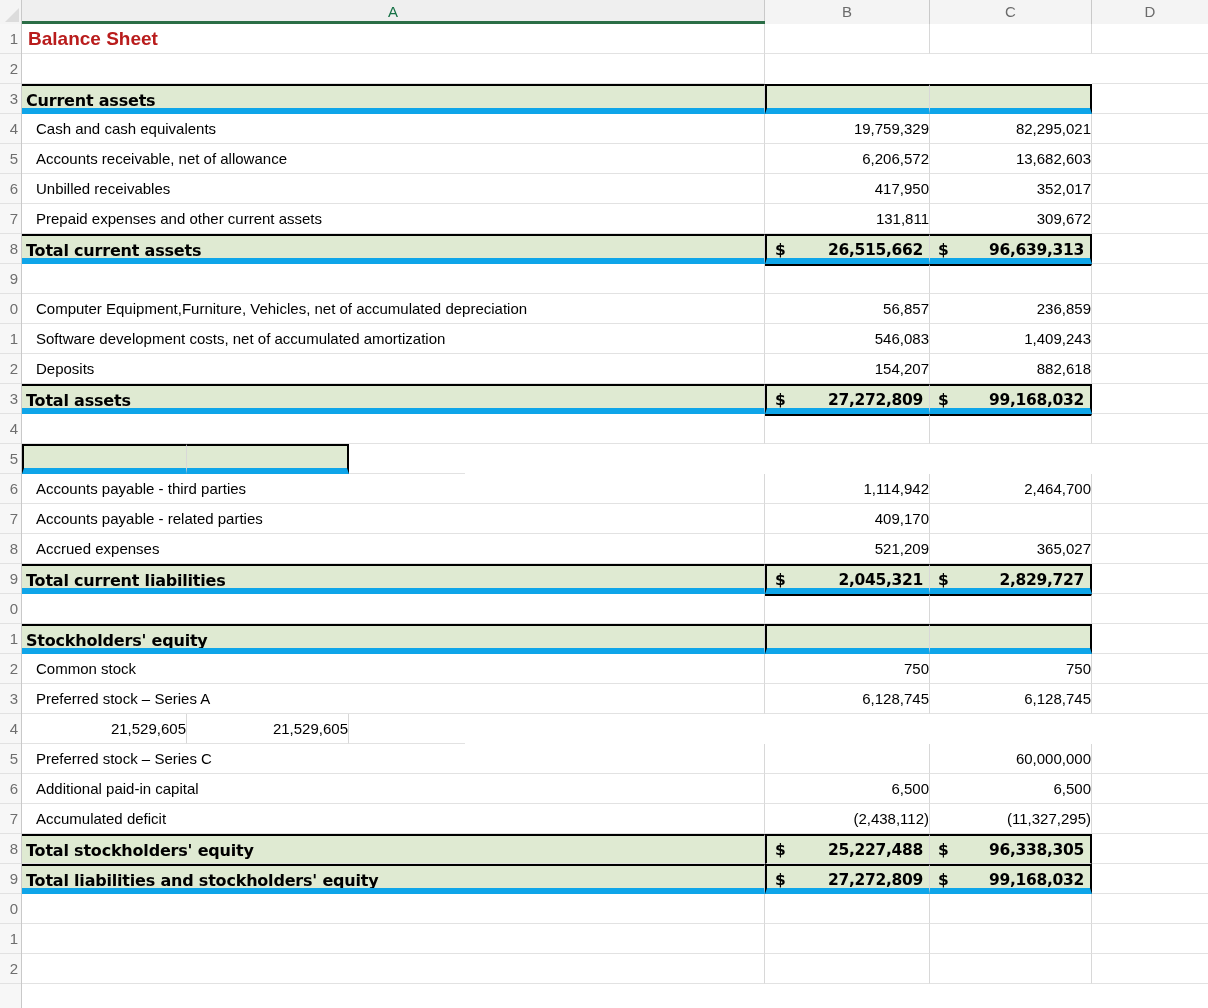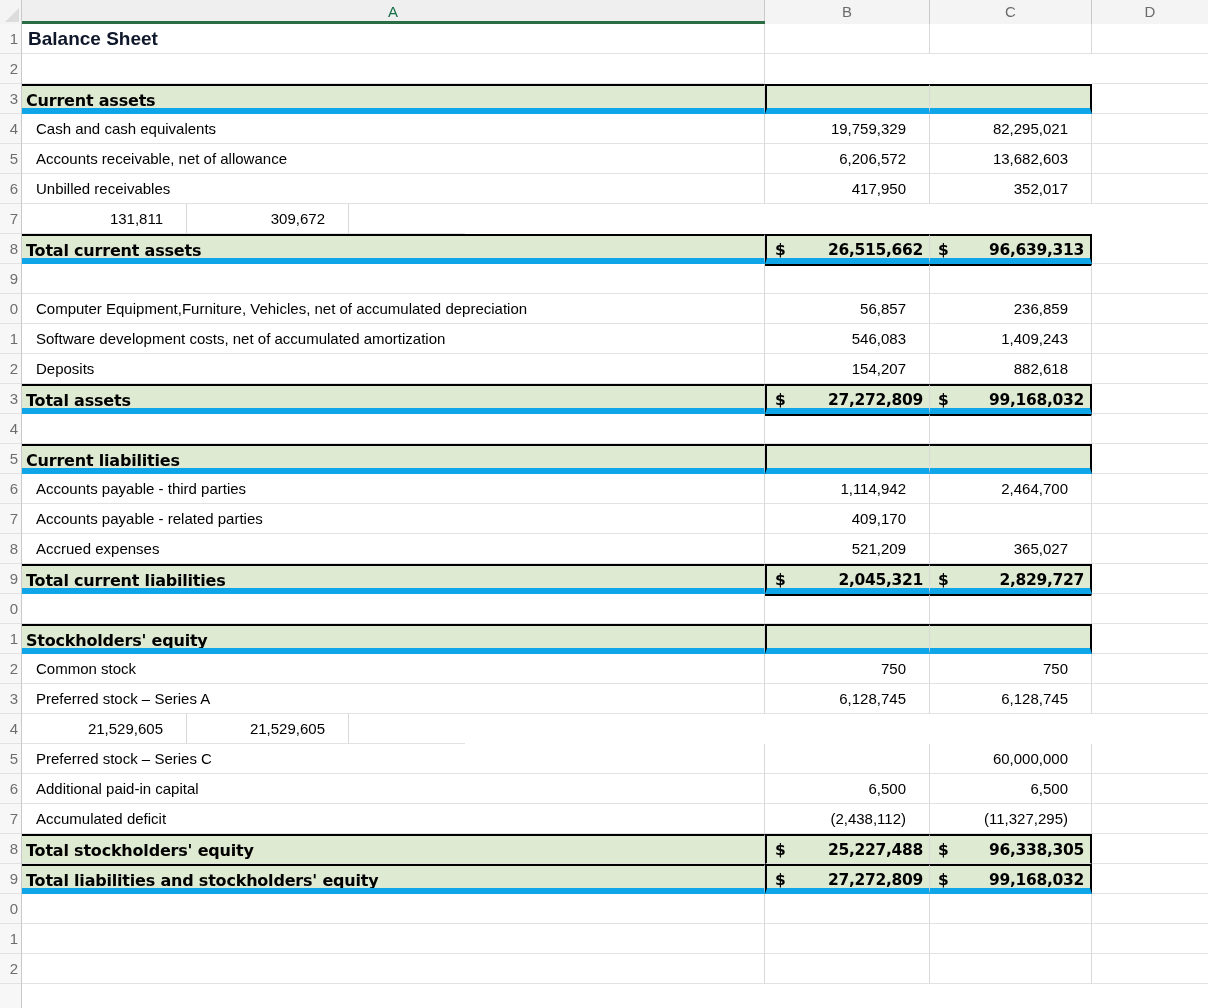--- a/index.html
+++ b/index.html
@@ -80,25 +80,25 @@
     position: relative;
   }
   .cA { width: 743px; padding-left: 6px; }
   .cB { width: 165px; }
   .cC { width: 162px; }
   .cD { width: 116px; }
 
   
   .label-item   { font-family: "Liberation Sans", sans-serif; font-size: 15px; padding-left: 14px; }
   .label-head   { font-family: "DejaVu Sans", sans-serif; font-weight: bold; font-size: 16px; padding-left: 4px; letter-spacing: -0.2px; }
-  .title-cell   { font-family: "Liberation Sans", sans-serif; font-weight: bold; font-size: 19px; color: #0f172a; padding-left: 6px; }
+  .title-cell   { font-family: "Liberation Sans", sans-serif; font-weight: bold; font-size: 19px; color: #b91c1c; padding-left: 6px; }
 
   .num {
     text-align: right;
-    padding-right: 23px;
+    padding-right: 0;
     font-family: "Liberation Sans", sans-serif;
     font-size: 15px;
   }
   .num-total {
     font-family: "DejaVu Sans", sans-serif;
     font-weight: bold;
     font-size: 15.5px;
     text-align: right;
     padding-right: 6px;
     letter-spacing: -0.3px;
@@ -206,20 +206,21 @@
         <div class="cell cC num">13,682,603</div>
         <div class="cell cD" style="border-right: none;"></div>
       </div>
       <div class="row">
         <div class="cell cA label-item">Unbilled receivables</div>
         <div class="cell cB num">417,950</div>
         <div class="cell cC num">352,017</div>
         <div class="cell cD" style="border-right: none;"></div>
       </div>
       <div class="row">
+        <div class="cell cA label-item">Prepaid expenses and other current assets</div>
         <div class="cell cB num">131,811</div>
         <div class="cell cC num">309,672</div>
         <div class="cell cD" style="border-right: none;"></div>
       </div>
       <div class="row">
         <div class="cell cA label-head fill-green bt-thick bb-thick">Total current assets</div>
         <div class="cell cB fill-green bt-thick bb-thick bl-thick">
           <div class="money-wrap num-total">
             <span class="sym">$</span>
             <span class="val">26,515,662</span>
@@ -273,21 +274,20 @@
         </div>
         <div class="cell cD" style="border-right: none;"></div>
       </div>
       <div class="row">
         <div class="cell cA"></div>
         <div class="cell cB num bt-thick"></div>
         <div class="cell cC num bt-thick"></div>
         <div class="cell cD" style="border-right: none;"></div>
       </div>
       <div class="row">
-        <div class="cell cA label-head fill-green bt-thick bb-thick">Current liabilities</div>
         <div class="cell cB fill-green bt-thick bb-thick bl-thick"></div>
         <div class="cell cC fill-green bt-thick bb-thick br-thick"></div>
         <div class="cell cD" style="border-right: none;"></div>
       </div>
       <div class="row">
         <div class="cell cA label-item">Accounts payable - third parties</div>
         <div class="cell cB num">1,114,942</div>
         <div class="cell cC num">2,464,700</div>
         <div class="cell cD" style="border-right: none;"></div>
       </div>

